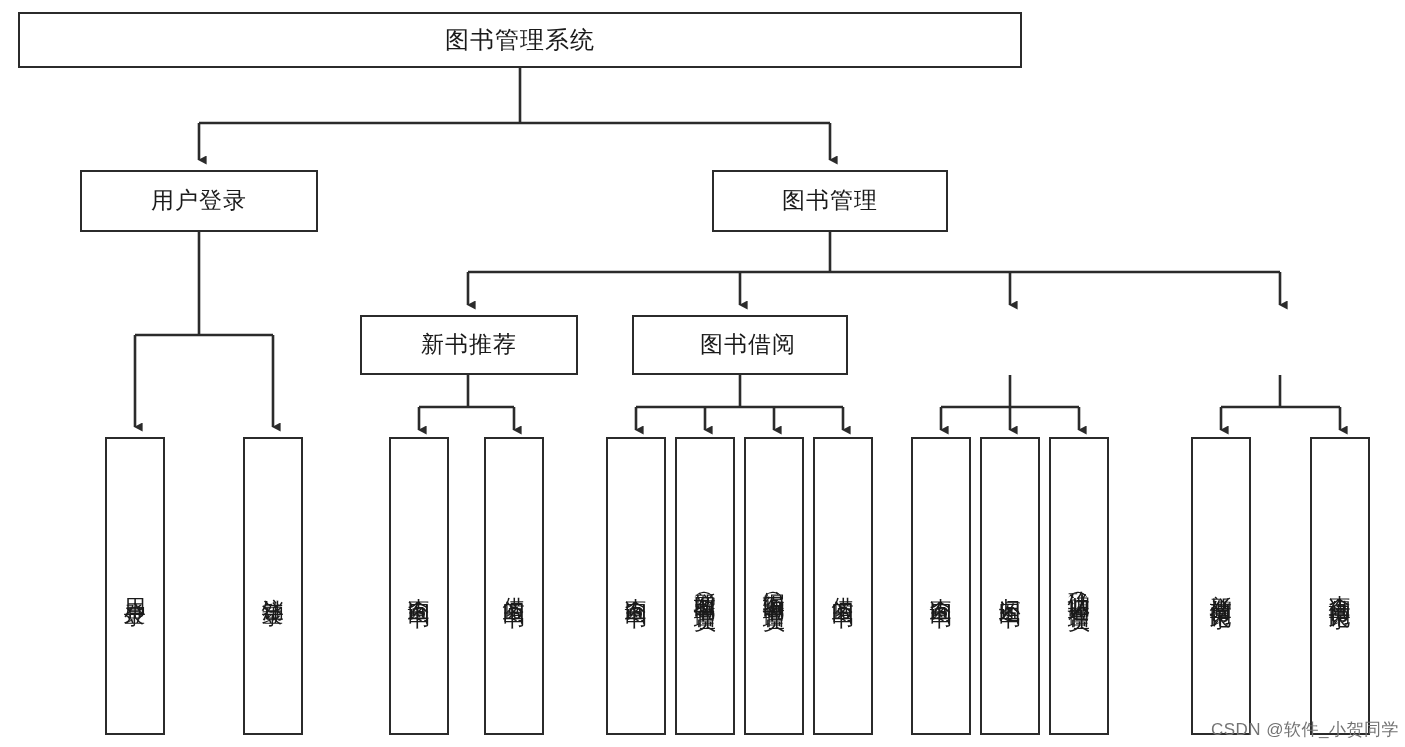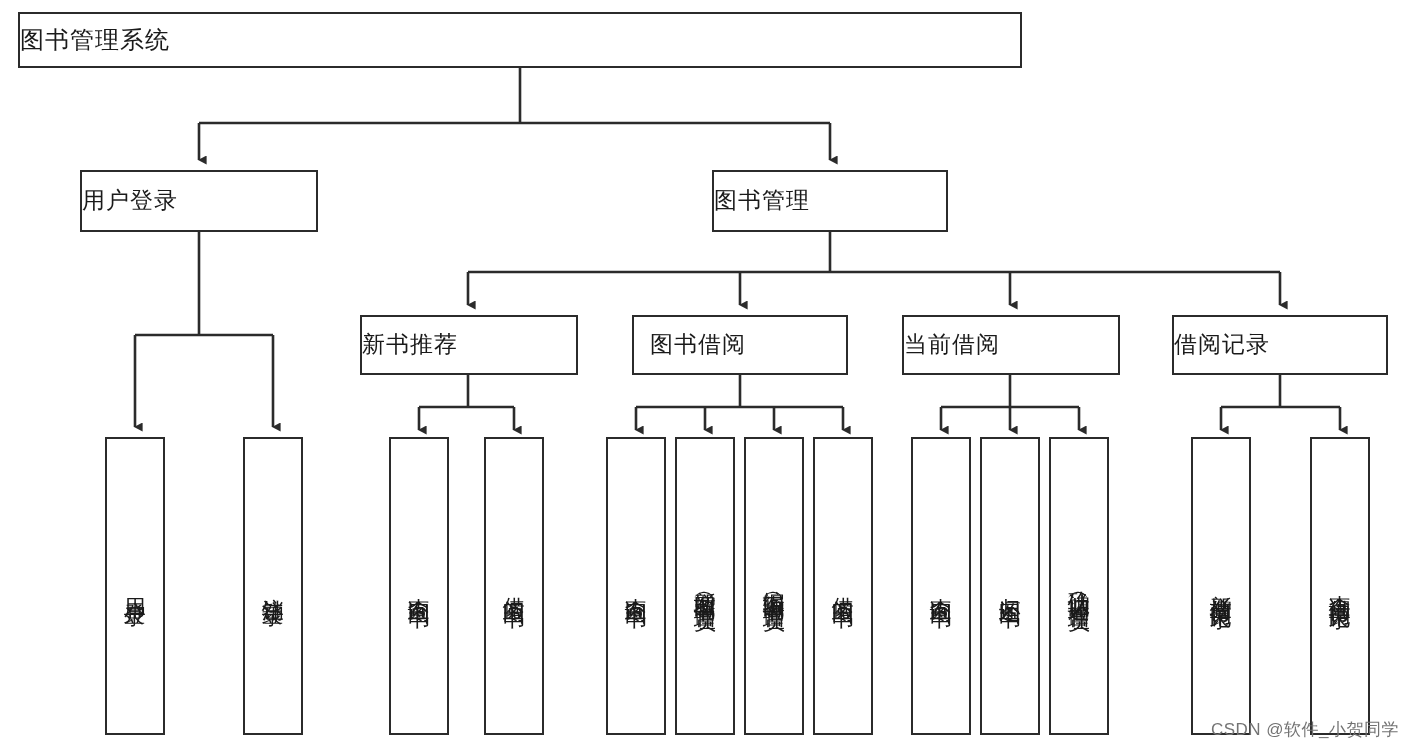--- a/index.html
+++ b/index.html
@@ -24,21 +24,21 @@
     width: 1405px;
     height: 747px;
   }
   .node {
     position: absolute;
     box-sizing: border-box;
     border: 2px solid #2b2b2b;
     background: #ffffff;
     display: flex;
     align-items: center;
-    justify-content: flex-start;
+    justify-content: center;
     color: #1a1a1a;
   }
   .node-h {
     font-size: 23px;
     letter-spacing: 1px;
     line-height: 1.2;
   }
   .node-title {
     font-size: 24px;
   }
@@ -134,26 +134,20 @@
   <div class="node node-h" style="left:712px; top:170px; width:236px; height:62px;">
     <span>图书管理</span>
   </div>
 
   <div class="node node-h" style="left:360px; top:315px; width:218px; height:60px;">
     <span>新书推荐</span>
   </div>
   <div class="node node-h" style="left:632px; top:315px; width:216px; height:60px;padding-left:16px;">
     <span>图书借阅</span>
   </div>
-  <div class="node node-h" style="left:902px; top:315px; width:218px; height:60px;">
-    <span>当前借阅</span>
-  </div>
-  <div class="node node-h" style="left:1172px; top:315px; width:216px; height:60px;">
-    <span>借阅记录</span>
-  </div>
 
   <div class="node node-v" style="left:105px; top:437px; width:60px; height:298px;">
     <span>用户登录</span>
   </div>
   <div class="node node-v" style="left:243px; top:437px; width:60px; height:298px;">
     <span>注销登录</span>
   </div>
 
   <div class="node node-v" style="left:389px; top:437px; width:60px; height:298px;">
     <span>查询图书</span>

